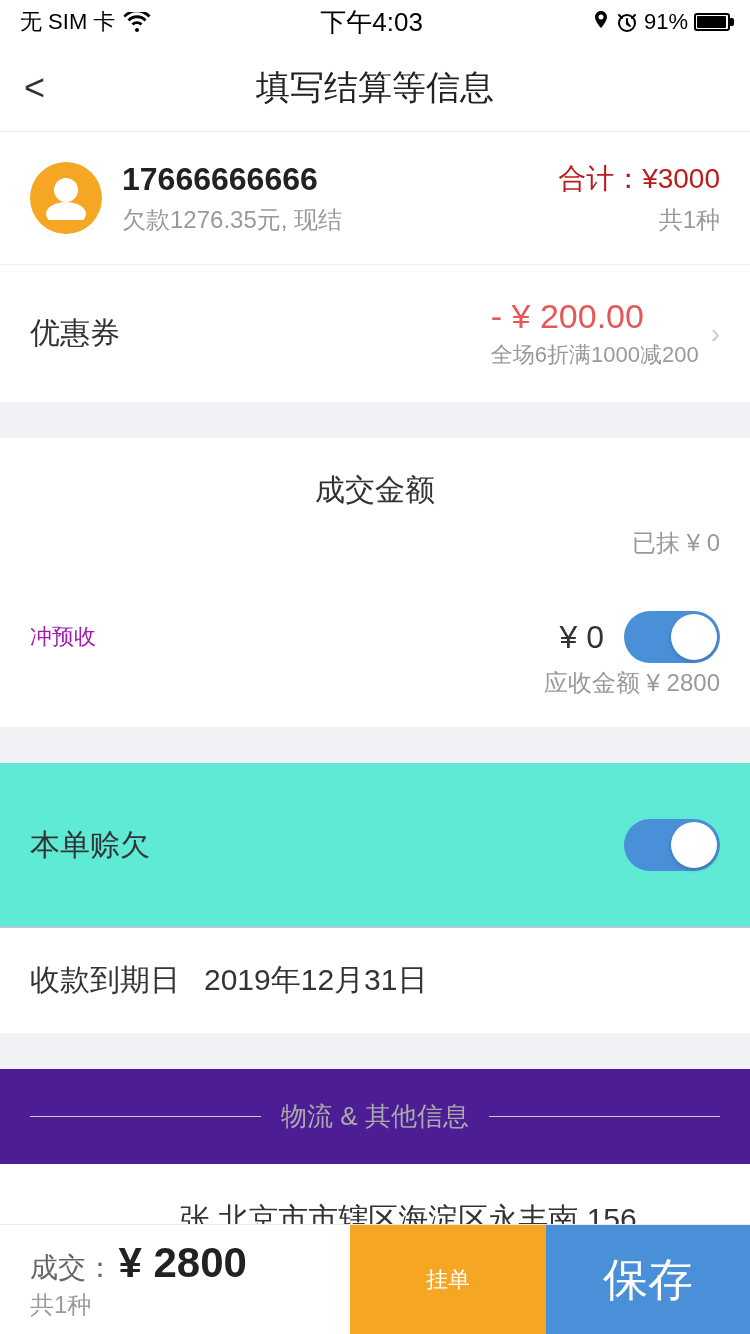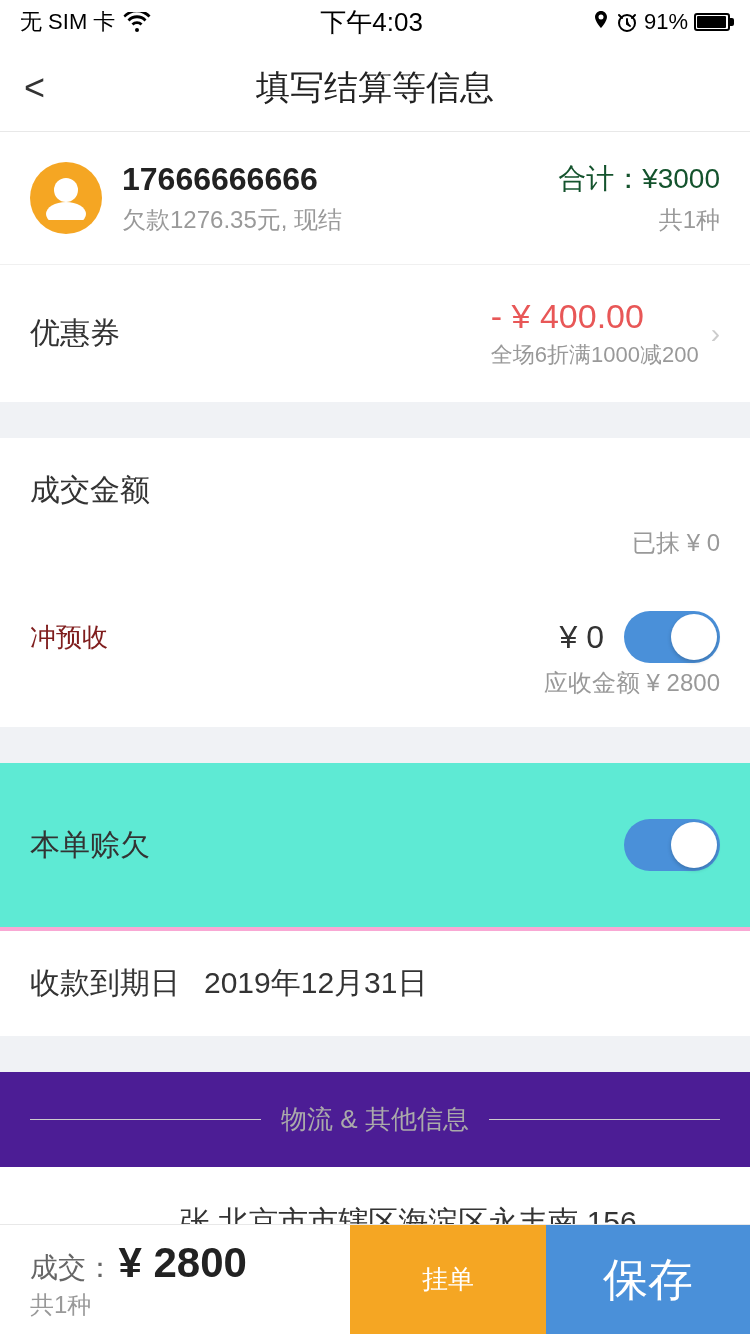--- a/index.html
+++ b/index.html
@@ -138,21 +138,21 @@
     }
     .user-debt {
       font-size: 24px;
       color: #999;
     }
     .user-total {
       text-align: right;
     }
     .total-amount {
       font-size: 28px;
-      color: #14532d;
+      color: #b91c1c;
       font-weight: 500;
     }
     .total-count {
       font-size: 24px;
       color: #999;
       margin-top: 6px;
     }
 
     
     .coupon-row {
@@ -193,20 +193,21 @@
       background: #f0f2f5;
     }
 
     
     .deal-row {
       display: flex;
       align-items: center;
       justify-content: space-between;
       padding: 32px 30px 16px;
       background: #fff;
+      flex-direction: column;
     }
     .deal-label {
       font-size: 30px;
       color: #333;
     }
     .deal-right {
       display: flex;
       align-items: center;
       gap: 20px;
     }
@@ -235,22 +236,22 @@
 
     
     .prepay-row {
       display: flex;
       align-items: center;
       justify-content: space-between;
       padding: 28px 30px 0;
       background: #fff;
     }
     .prepay-label {
-      font-size: 26px;
-      color: #7f1d1d;
+      font-size: 22px;
+      color: #a21caf;
     }
     .prepay-right {
       display: flex;
       align-items: center;
       gap: 20px;
     }
     .prepay-amount-block {
       text-align: right;
     }
     .prepay-amount {
@@ -299,21 +300,21 @@
       font-size: 30px;
       color: #333;
     }
 
     
     .due-row {
       display: flex;
       align-items: center;
       padding: 32px 30px;
       background: #fff;
-      border-top: 4px solid #f9a8d4;
+      border-top: 1px solid #f9a8d4;
     }
     .due-label {
       font-size: 30px;
       color: #333;
       margin-right: 24px;
     }
     .due-date {
       font-size: 30px;
       color: #333;
     }
@@ -402,21 +403,21 @@
       display: flex;
       height: 100%;
     }
     .btn-hang {
       width: 196px;
       height: 100%;
       background: #f5a623;
       display: flex;
       align-items: center;
       justify-content: center;
-      font-size: 26px;
+      font-size: 22px;
       color: #fff;
       font-weight: 500;
       cursor: pointer;
     }
     .btn-save {
       width: 204px;
       height: 100%;
       background: #4a90d9;
       display: flex;
       align-items: center;
@@ -476,21 +477,21 @@
       <div class="user-total">
         <div class="total-amount">合计：¥3000</div>
         <div class="total-count">共1种</div>
       </div>
     </div>
 
     <div class="coupon-row">
       <span class="coupon-label">优惠券</span>
       <div class="coupon-right">
         <div>
-          <div class="coupon-amount">- ¥ 400.00</div>
+          <div class="coupon-amount">- ¥ 200.00</div>
           <div class="coupon-desc">全场6折满1000减200</div>
         </div>
         <span class="coupon-arrow">›</span>
       </div>
     </div>
   </div>
 
   <div class="section-divider"></div>
 
   <div class="card">

